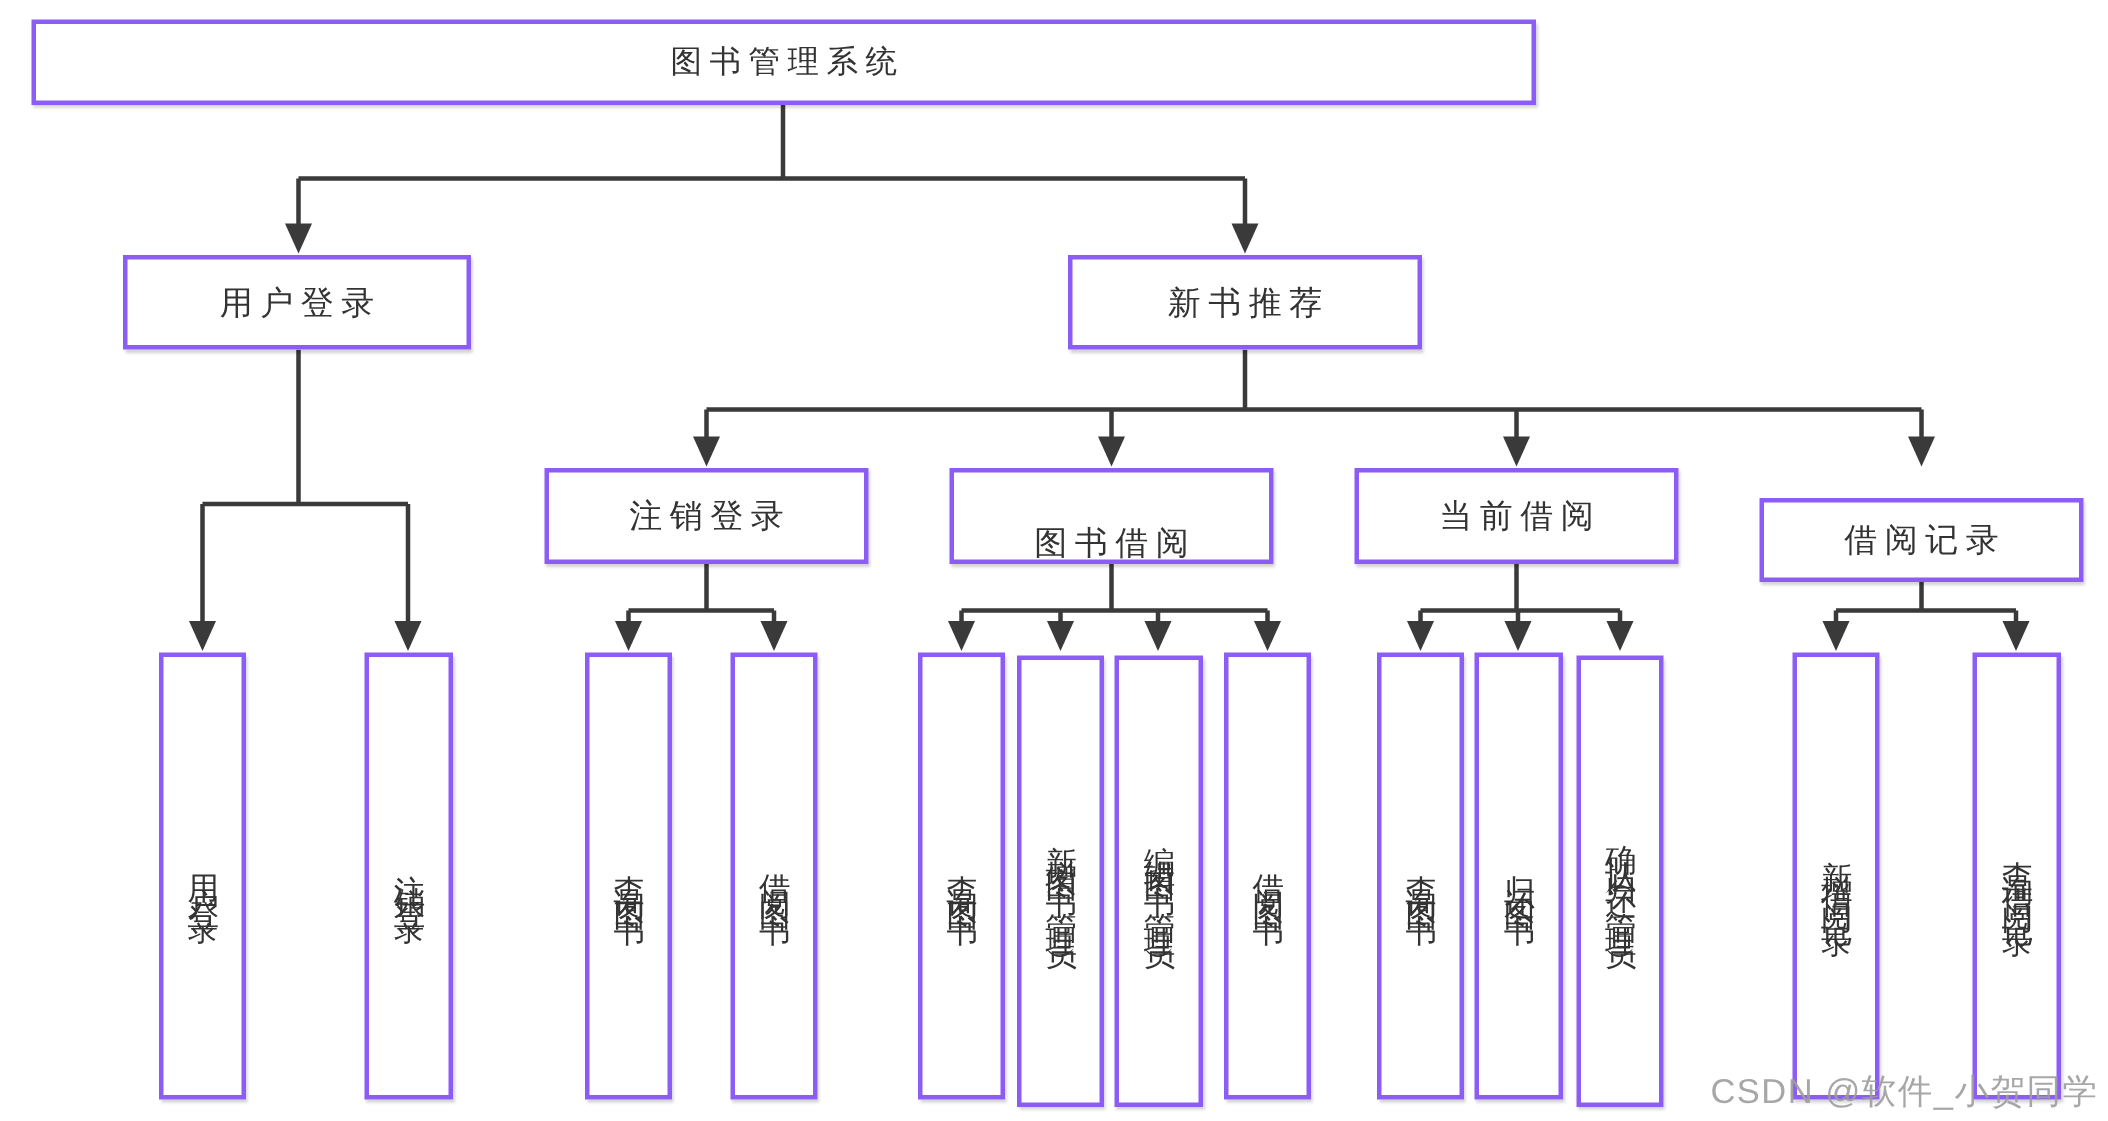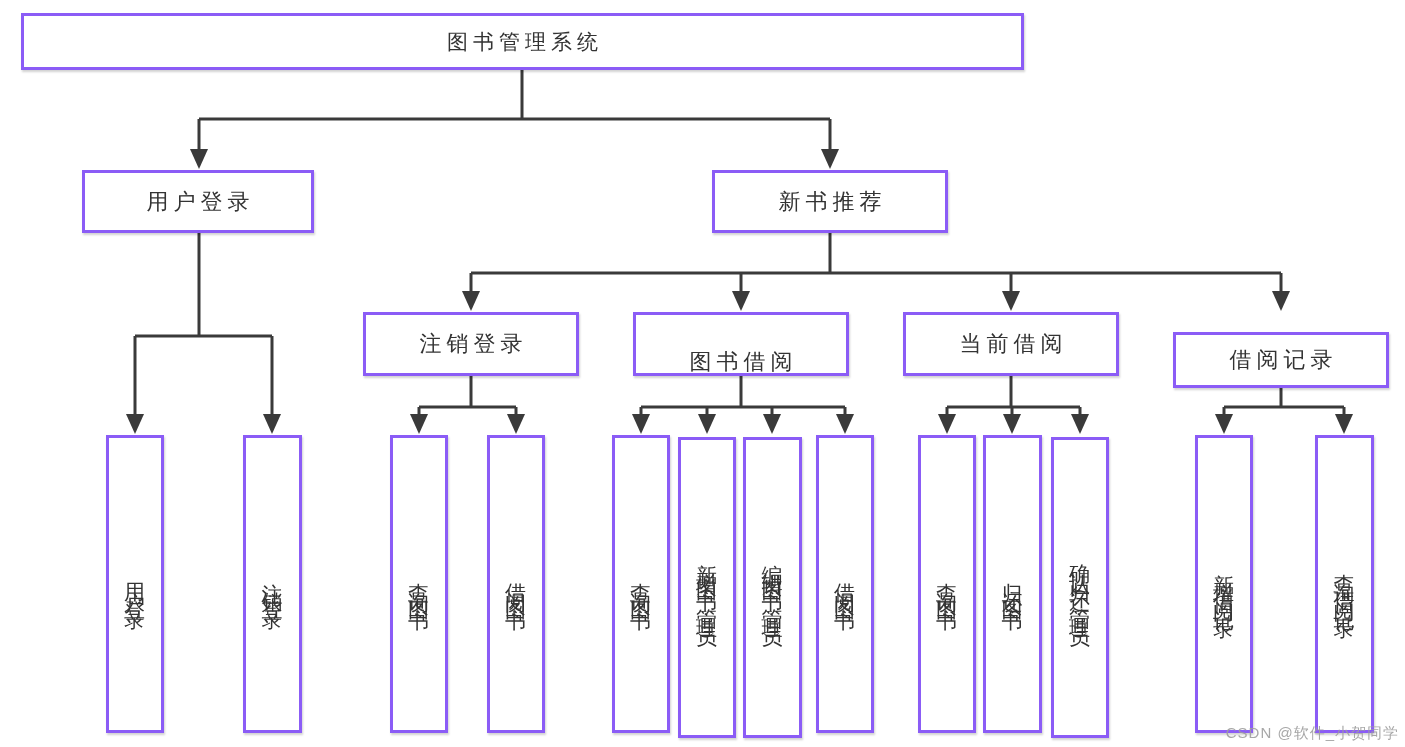--- a/index.html
+++ b/index.html
@@ -40,21 +40,21 @@
     text-orientation: mixed;
     font-size: 21px;
     letter-spacing: 9px;
     line-height: 1;
     white-space: nowrap;
   }
   .watermark {
     position: absolute;
     right: 6px;
     bottom: 4px;
-    font-size: 15px;
+    font-size: 23px;
     color: #9e9e9e;
     letter-spacing: 1px;
     opacity: 0.9;
     z-index: 5;
     white-space: nowrap;
   }
 </style>
 </head>
 <body>
 

